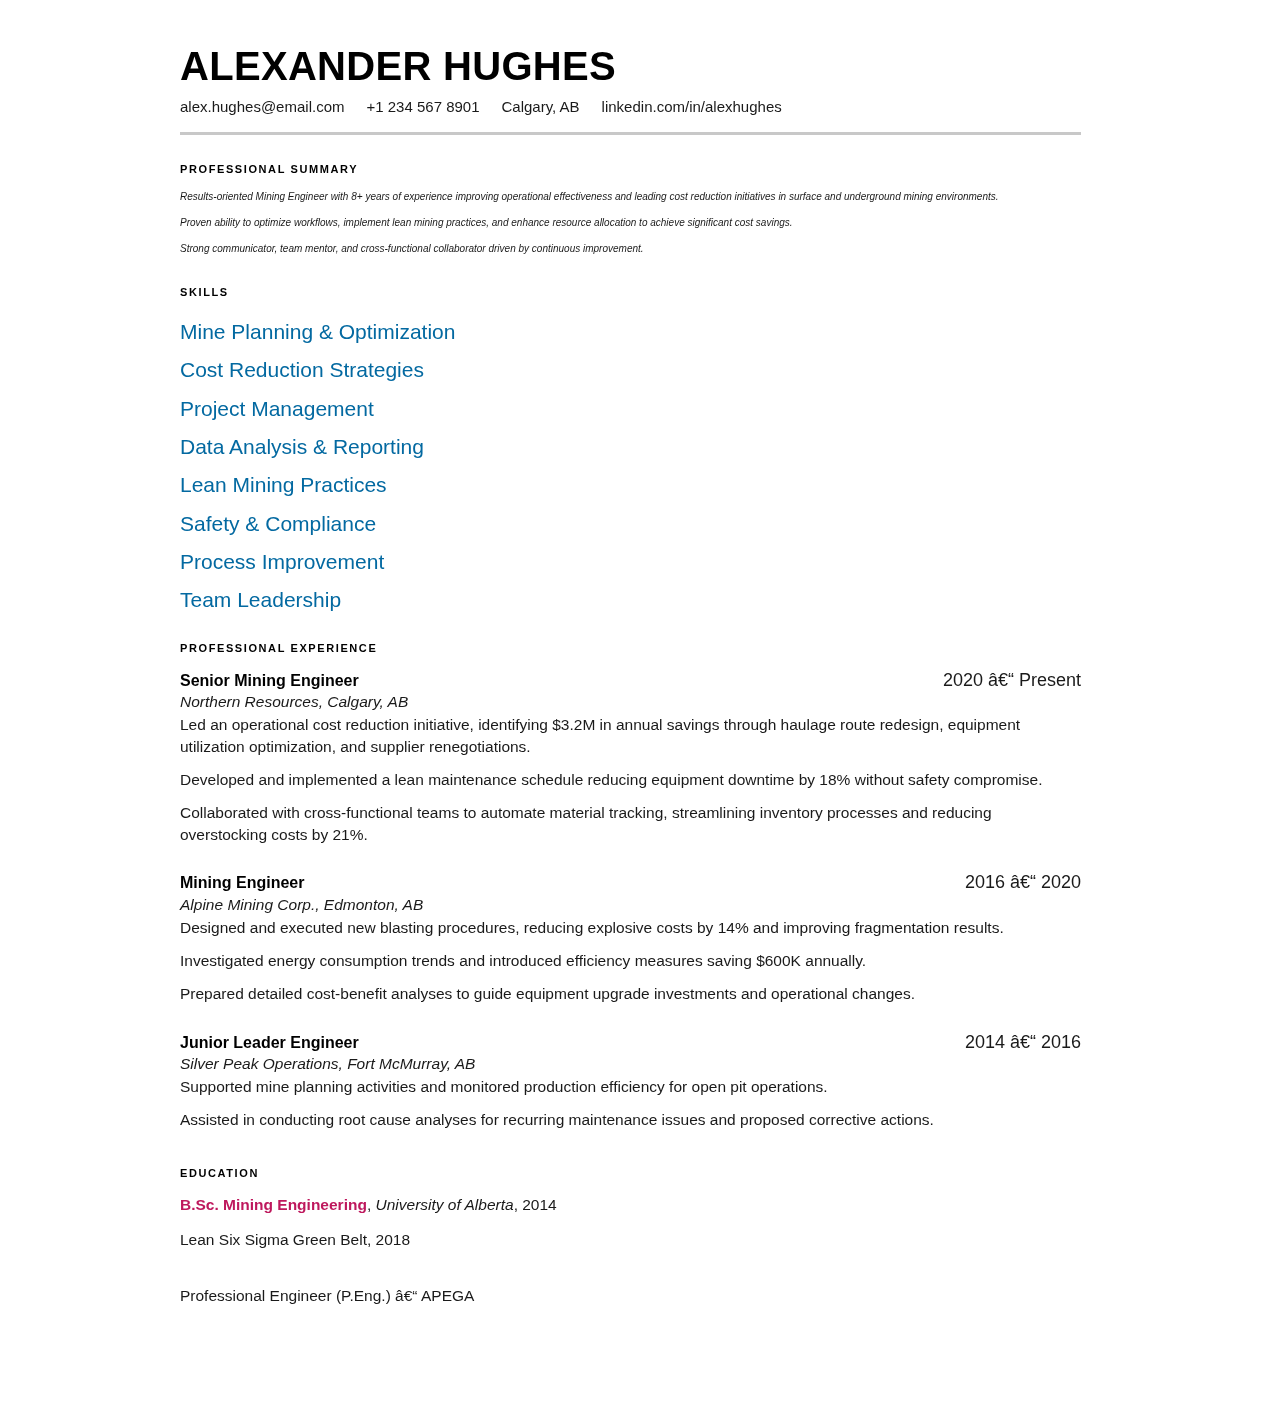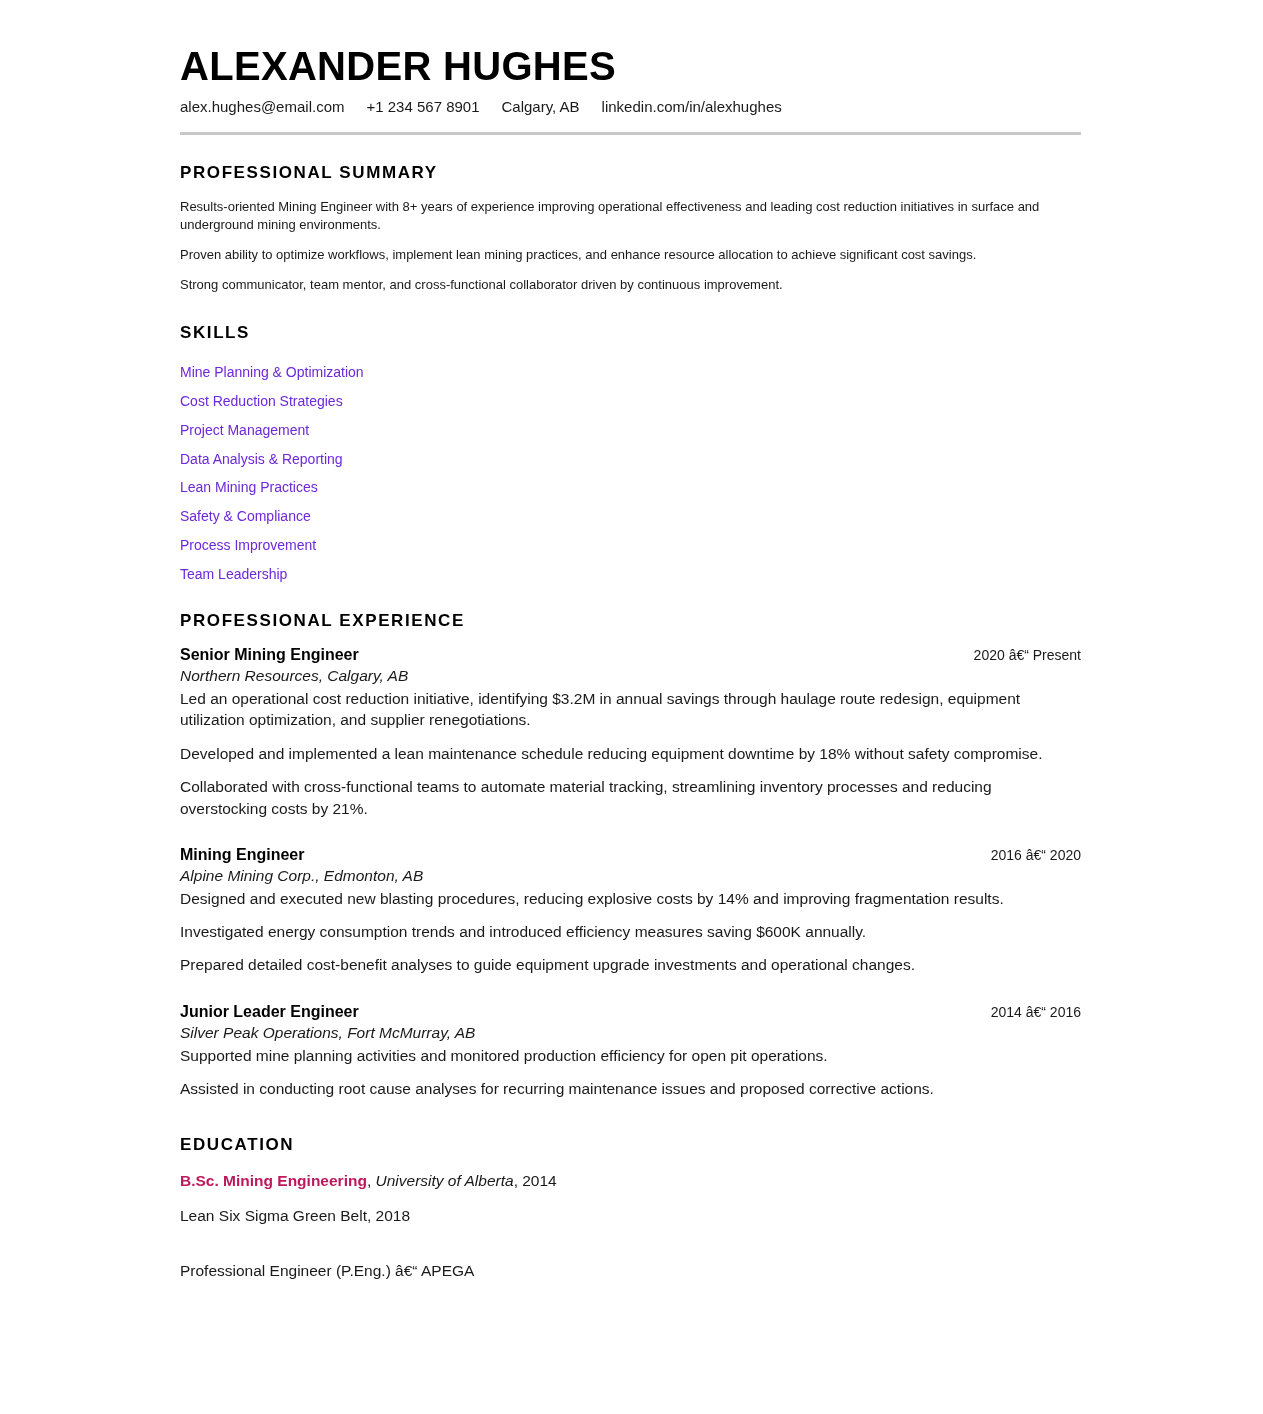--- a/index.html
+++ b/index.html
@@ -54,68 +54,69 @@
   .header-rule {
     border: 0;
     border-top: 3px solid #c8c8c8;
     margin: 16px 0 0 0;
     width: 901px;
   }
 
   
   .section { margin-top: 26px; }
   .section-title {
-    font-size: 17px;
+    font-size: 11px;
     font-weight: 700;
     letter-spacing: 1.6px;
     text-transform: uppercase;
     color: #000000;
     margin: 0 0 14px 0;
     line-height: 1.2;
   }
 
   .para {
-    font-size: 13px;
+    font-size: 10px;
     line-height: 1.38;
     margin: 0 0 12px 0;
     color: #1a1a1a;
     max-width: 900px;
+    font-style: italic;
   }
   .para:last-child { margin-bottom: 0; }
 
   
   .skills-list {
     list-style: none;
     margin: 0;
     padding: 0;
   }
   .skill-item {
-    font-size: 14px;
+    font-size: 21px;
     line-height: 1.35;
     padding: 5px 0;
-    color: #6d28d9;
+    color: #0369a1;
   }
 
   
   .job { margin-bottom: 26px; }
   .job:last-child { margin-bottom: 0; }
   .job-head {
     display: flex;
     justify-content: space-between;
     align-items: baseline;
     width: 901px;
   }
   .job-title {
     font-size: 16px;
     font-weight: 700;
     color: #000000;
     line-height: 1.3;
   }
   .job-dates {
-    font-size: 14px;
+    font-size: 18px;
     font-weight: 400;
     color: #1a1a1a;
     line-height: 1.3;
     white-space: nowrap;
     text-align: right;
   }
   .job-company {
     font-size: 15.5px;
     font-style: italic;
     color: #1a1a1a;

